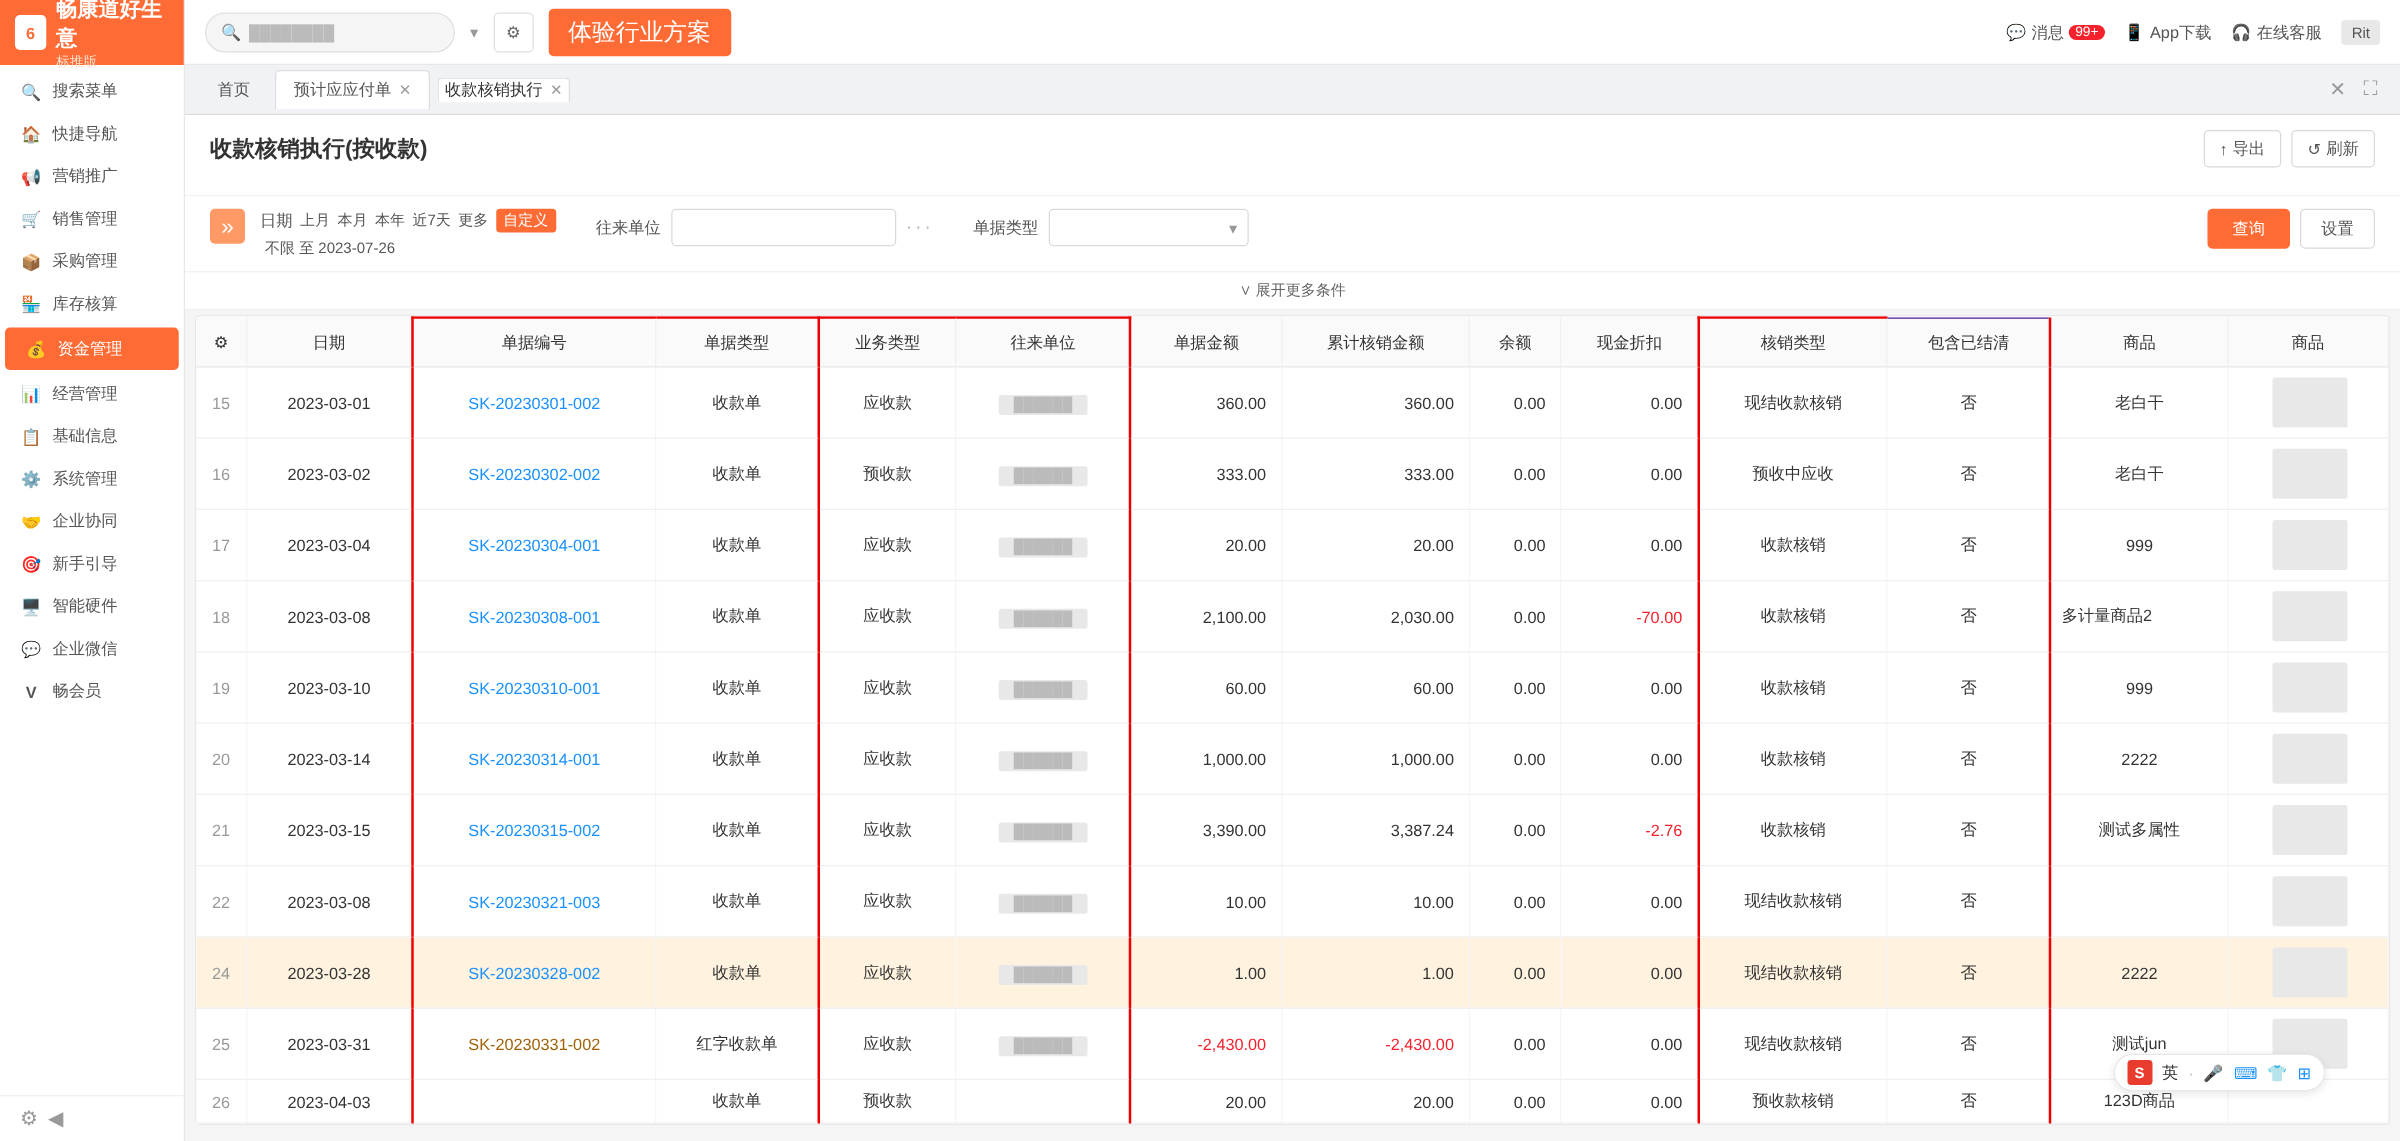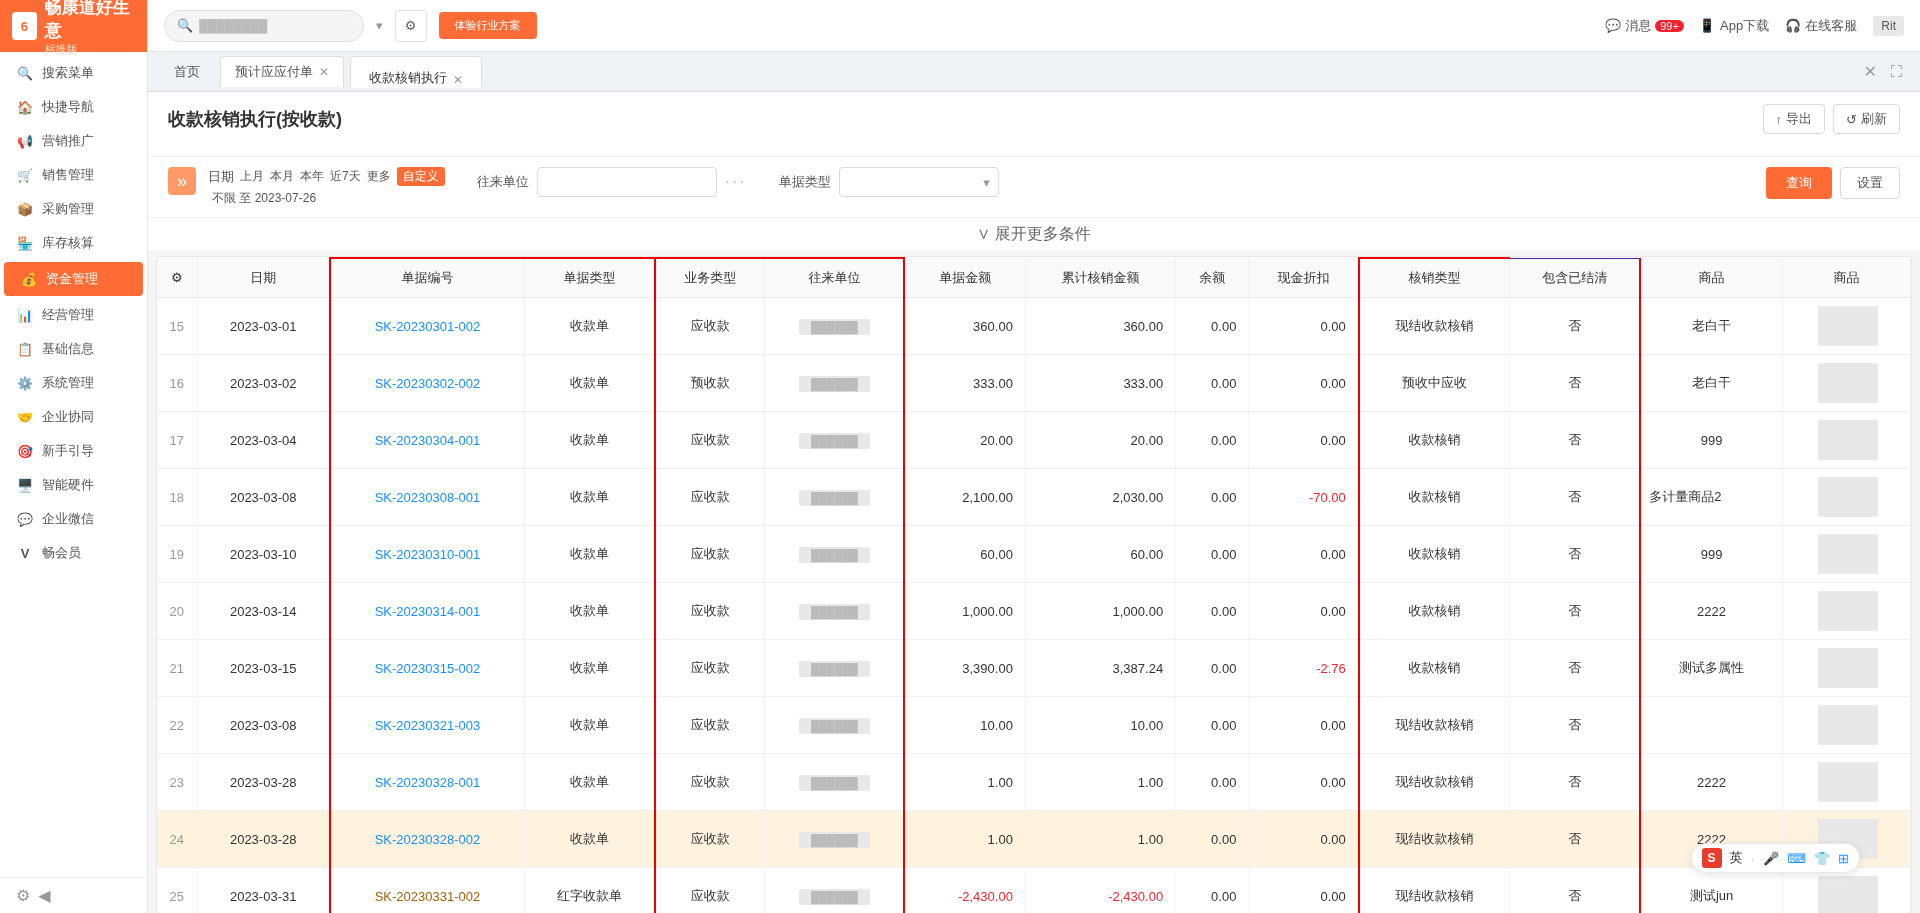--- a/index.html
+++ b/index.html
@@ -17,21 +17,21 @@
     .sidebar-bottom { padding: 8px 16px; display: flex; align-items: center; gap: 8px; border-top: 1px solid #f0f0f0; }
 
     
     .main { flex: 1; display: flex; flex-direction: column; overflow: hidden; }
 
     
     .topbar { height: 52px; background: #fff; display: flex; align-items: center; padding: 0 16px; border-bottom: 1px solid #e8e8e8; gap: 12px; }
     .topbar-search { flex: 0 0 200px; height: 32px; background: #f5f5f5; border: 1px solid #e0e0e0; border-radius: 16px; display: flex; align-items: center; padding: 0 12px; gap: 6px; color: #999; }
     .topbar-arrow { color: #999; cursor: pointer; }
     .topbar-gear { width: 32px; height: 32px; border: 1px solid #e0e0e0; border-radius: 4px; display: flex; align-items: center; justify-content: center; cursor: pointer; color: #666; }
-    .topbar-btn-orange { background: #ff6b35; color: #fff; border: none; padding: 6px 16px; border-radius: 4px; cursor: pointer; font-size: 11px; text-align: right; }
+    .topbar-btn-orange { background: #ff6b35; color: #fff; border: none; padding: 6px 16px; border-radius: 4px; cursor: pointer; font-size: 19px; text-align: right; }
     .topbar-spacer { flex: 1; }
     .topbar-actions { display: flex; align-items: center; gap: 16px; color: #555; }
     .topbar-action-item { display: flex; align-items: center; gap: 4px; cursor: pointer; font-size: 13px; }
     .badge-red { background: #f5222d; color: #fff; border-radius: 8px; padding: 0 5px; font-size: 11px; }
 
     
     .tabbar { height: 40px; background: #f0f0f0; display: flex; align-items: center; padding: 0 12px; gap: 2px; border-bottom: 1px solid #ddd; }
     .tab { height: 32px; padding: 0 14px; display: flex; align-items: center; gap: 6px; border-radius: 4px 4px 0 0; cursor: pointer; font-size: 13px; background: #e0e0e0; color: #555; border: 1px solid #ccc; border-bottom: none; }
     .tab.home { background: transparent; border: none; color: #555; }
     .tab.active { background: #fff; color: #333; border-color: #ddd; }
@@ -161,21 +161,21 @@
   </div>
 
   <div class="tabbar" style="background:#f0f2f5;border-bottom:1px solid #ddd;">
     <div class="tab home" style="background:transparent;border:none;">
       <span>首页</span>
     </div>
     <div class="tab" style="background:#fff;border:1px solid #ddd;border-bottom:1px solid #f0f2f5;padding:0 14px;margin-left:4px;height:32px;display:flex;align-items:center;gap:6px;border-radius:4px 4px 0 0;">
       <span>预计应应付单</span>
       <span style="color:#999;font-size:12px;cursor:pointer;">✕</span>
     </div>
-    <div class="tab active" style="background:#fff;border:1px solid #ddd;border-bottom:1px solid #fff;padding:0 18px;margin-left:4px;height:32px;display:flex;align-items:flex-end;gap:6px;border-radius:4px 4px 0 0;font-weight:500;">
+    <div class="tab active" style="background:#fff;border:1px solid #ddd;border-bottom:1px solid #fff;padding:0 5px;margin-left:4px;height:20px;display:flex;align-items:center;gap:6px;border-radius:4px 4px 0 0;font-weight:500;">
       <span>收款核销执行</span>
       <span style="color:#999;font-size:12px;cursor:pointer;">✕</span>
     </div>
     <div style="flex:1;"></div>
     <span style="color:#999;cursor:pointer;font-size:16px;padding:0 6px;">✕</span>
     <span style="color:#999;cursor:pointer;font-size:16px;padding:0 6px;">⛶</span>
   </div>
 
   <div class="content">
 
@@ -223,21 +223,21 @@
           </div>
         </div>
       </div>
       <div style="display:flex;gap:8px;flex-shrink:0;margin-top:0;">
         <button style="background:#ff6b35;color:#fff;border:none;padding:6px 20px;border-radius:4px;cursor:pointer;font-size:13px;height:32px;">查询</button>
         <button style="background:#fff;color:#555;border:1px solid #d9d9d9;padding:6px 16px;border-radius:4px;cursor:pointer;font-size:13px;height:32px;">设置</button>
       </div>
     </div>
 
     <div style="background:#fff;text-align:center;padding:6px;border-bottom:1px solid #f0f0f0;margin-bottom:4px;">
-      <span style="color:#666;font-size:16px;cursor:pointer;">∨ 展开更多条件</span>
+      <span style="color:#666;font-size:12px;cursor:pointer;">∨ 展开更多条件</span>
     </div>
 
     <div style="margin:4px 8px 8px;background:#fff;border:1px solid #e8e8e8;border-radius:4px;overflow:hidden;">
       <div style="overflow-x:auto;">
         <table>
           <thead>
             <tr style="background:#fafafa;">
               <th style="width:40px;border-bottom:1px solid #e8e8e8;">
                 <span>⚙</span>
               </th>
@@ -378,36 +378,20 @@
     <td style="border-right:2px solid #e00;"><span style="color:#bbb;background:#e8e8e8;padding:2px 12px;border-radius:2px;font-size:11px;">██████</span></td>
     <td style="text-align:right;padding-right:12px;">10.00</td>
     <td style="text-align:right;padding-right:12px;">10.00</td>
     <td style="text-align:right;padding-right:12px;">0.00</td>
     <td style="text-align:right;padding-right:12px;">0.00</td>
     <td style="text-align:center;border-left:2px solid #e00;">现结收款核销</td>
     <td style="text-align:center;border-right:2px solid #e00;">否</td>
     <td style="text-align:center;"></td>
     <td style="text-align:center;"><span style="display:inline-block;width:60px;height:40px;background:#e8e8e8;border-radius:2px;vertical-align:middle;margin-left:4px;"></span></td>
   </tr>
-              <tr>
-    <td style="text-align:center;color:#999;">23</td>
-    <td style="text-align:center;">2023-03-28</td>
-    <td style="border-left:2px solid #e00;"><a href="#" style="color:#1890ff;text-decoration:none;">SK-20230328-001</a></td>
-    <td style="text-align:center;border-right:2px solid #e00;">收款单</td>
-    <td style="text-align:center;border-left:2px solid #e00;">应收款</td>
-    <td style="border-right:2px solid #e00;"><span style="color:#bbb;background:#e8e8e8;padding:2px 12px;border-radius:2px;font-size:11px;">██████</span></td>
-    <td style="text-align:right;padding-right:12px;">1.00</td>
-    <td style="text-align:right;padding-right:12px;">1.00</td>
-    <td style="text-align:right;padding-right:12px;">0.00</td>
-    <td style="text-align:right;padding-right:12px;">0.00</td>
-    <td style="text-align:center;border-left:2px solid #e00;">现结收款核销</td>
-    <td style="text-align:center;border-right:2px solid #e00;">否</td>
-    <td style="text-align:center;">2222</td>
-    <td style="text-align:center;"><span style="display:inline-block;width:60px;height:40px;background:#e8e8e8;border-radius:2px;vertical-align:middle;margin-left:4px;"></span></td>
-  </tr>
               <tr style="background: rgb(255, 243, 224);">
     <td style="text-align:center;color:#999;">24</td>
     <td style="text-align:center;">2023-03-28</td>
     <td style="border-left:2px solid #e00;"><a href="#" style="color:#1890ff;text-decoration:none;">SK-20230328-002</a></td>
     <td style="text-align:center;border-right:2px solid #e00;">收款单</td>
     <td style="text-align:center;border-left:2px solid #e00;">应收款</td>
     <td style="border-right:2px solid #e00;"><span style="color:#bbb;background:#e8e8e8;padding:2px 12px;border-radius:2px;font-size:11px;">██████</span></td>
     <td style="text-align:right;padding-right:12px;">1.00</td>
     <td style="text-align:right;padding-right:12px;">1.00</td>
     <td style="text-align:right;padding-right:12px;">0.00</td>

